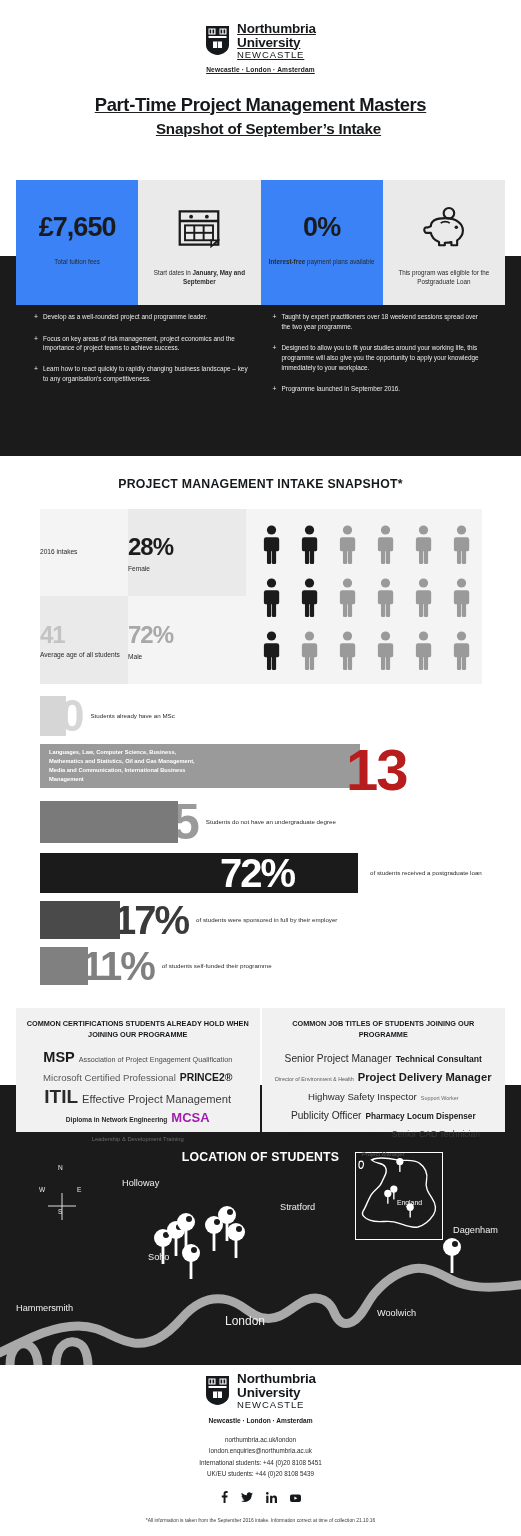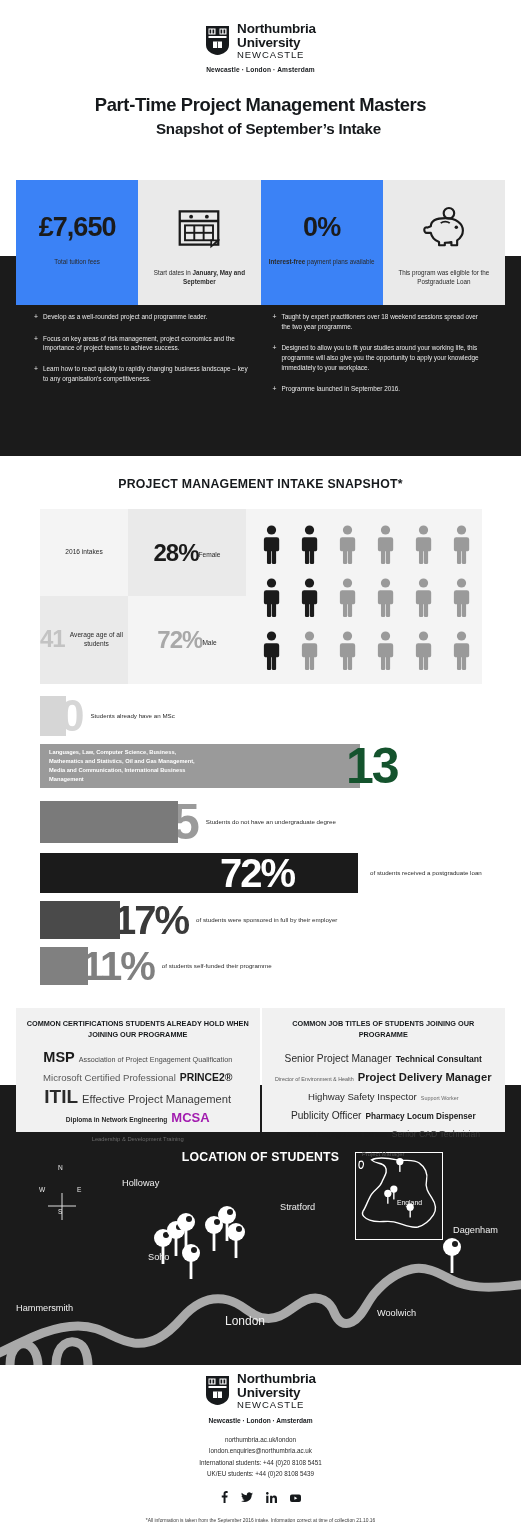--- a/index.html
+++ b/index.html
@@ -1,21 +1,21 @@
 <!DOCTYPE html>
 <html><head>
 <meta charset="utf-8">
 <style>
   * { box-sizing: border-box; margin:0; padding:0; }
   html,body { background:#fff; }
   body {
     width:521px; height:1536px; position:relative; overflow:hidden;
     font-family:"Liberation Sans", sans-serif; color:#231f20;
   }
-  .page { position:relative; width:521px; height:1536px; background:#ffffff; }
+  .page { position:relative; width:521px; height:1536px; background:#ffffff;text-decoration:underline; }
 
   
   .masthead { padding-top:22px; text-align:center; }
   .logo-row { display:flex; justify-content:center; align-items:center; gap:7px; }
   .crest { width:25px; height:31px; flex:none; }
   .logo-words { text-align:left; line-height:1.0; }
   .logo-words .l1 { font-size:13.5px; font-weight:bold; letter-spacing:-.2px; color:#16191c; }
   .logo-words .l2 { font-size:13.5px; font-weight:bold; letter-spacing:-.2px; color:#16191c; }
   .logo-words .l3 { font-size:9.5px; font-weight:normal; letter-spacing:.9px; color:#16191c; margin-top:1px; }
   .campuses { font-size:6.6px; font-weight:bold; letter-spacing:.15px; margin-top:6px; color:#16191c; }
@@ -46,21 +46,21 @@
   .bitem .btx { color:#e9e9e9; font-size:6.4px; line-height:1.55; }
 
   
   .sec-title { text-align:center; font-size:12.3px; font-weight:bold;
                letter-spacing:.25px; color:#16191c; }
   #snapshot-title { position:absolute; left:0; right:0; top:477px; }
 
   .snapbox { position:absolute; left:40px; top:509px; width:442px; height:175px; background:#f4f4f4; }
   .snapgrid { position:absolute; left:0; top:0; width:206px; height:175px;
               display:grid; grid-template-columns:88px 118px; grid-template-rows:87px 88px; }
-  .cell { display:flex; flex-direction:row; align-items:center; justify-content:center; }
+  .cell { display:flex; flex-direction:column; align-items:flex-start; justify-content:center; }
   .cell.shade { background:#eaeaea; }
   .cell .lbl { font-size:6.6px; color:#2a2a2a; text-align:center; line-height:1.35; }
   .cell .num { font-size:24px; font-weight:bold; letter-spacing:-1px; color:#1b1b1b; }
   .cell .num.grey { color:#c3c3c3; }
   .cell .num.mid { color:#a8a8a8; }
   .cell .sub { font-size:6.6px; color:#2a2a2a; margin-top:4px; }
   .cell.age .num { margin-bottom:2px; }
 
   .people { position:absolute; left:212px; top:9px; width:228px; height:160px;
             display:grid; grid-template-columns:repeat(6,1fr); grid-template-rows:repeat(3,1fr);
@@ -316,21 +316,21 @@
   <div class="bars" id="bars-container">
       <div class="barrow">
         <div class="bar" style="width: 26px; background: rgb(214, 214, 214); height: 40px;"></div>
         <div class="bignum" style="color: rgb(214, 214, 214); margin-left: -6px; font-size: 44px;">0</div>
         <div class="note">Students already have an MSc</div>
       </div>
       <div class="barrow" style="margin-bottom: 9px;">
         <div class="bar" style="width: 320px; background: rgb(154, 154, 154); height: 44px;">
           <div class="inbar-txt" style="width: 160px;">Languages, Law, Computer Science, Business, Mathematics and Statistics, Oil and Gas Management, Media and Communication, International Business Management</div>
         </div>
-        <div class="bignum" style="color: #14532d; position: absolute; left: 346px; top: -3px; font-size: 50px;">13</div>
+        <div class="bignum" style="color: #b91c1c; position: absolute; left: 346px; top: -3px; font-size: 58px;">13</div>
       </div>
       <div class="barrow">
         <div class="bar" style="width: 138px; background: rgb(122, 122, 122); height: 42px;"></div>
         <div class="bignum" style="color: rgb(154, 154, 154); margin-left: -6px; font-size: 50px;">5</div>
         <div class="note">Students do not have an undergraduate degree</div>
       </div>
       <div class="barrow" style="margin-bottom: 7px;">
         <div class="bar" style="width: 318px; background: rgb(27, 27, 27); height: 40px;"></div>
         <div class="bignum ovl" style="color: rgb(255, 255, 255); position: absolute; left: 230px; top: 0px; font-size: 40px;">72%</div>
         <div class="note" style="margin-left: 12px;">of students received a postgraduate loan</div>

